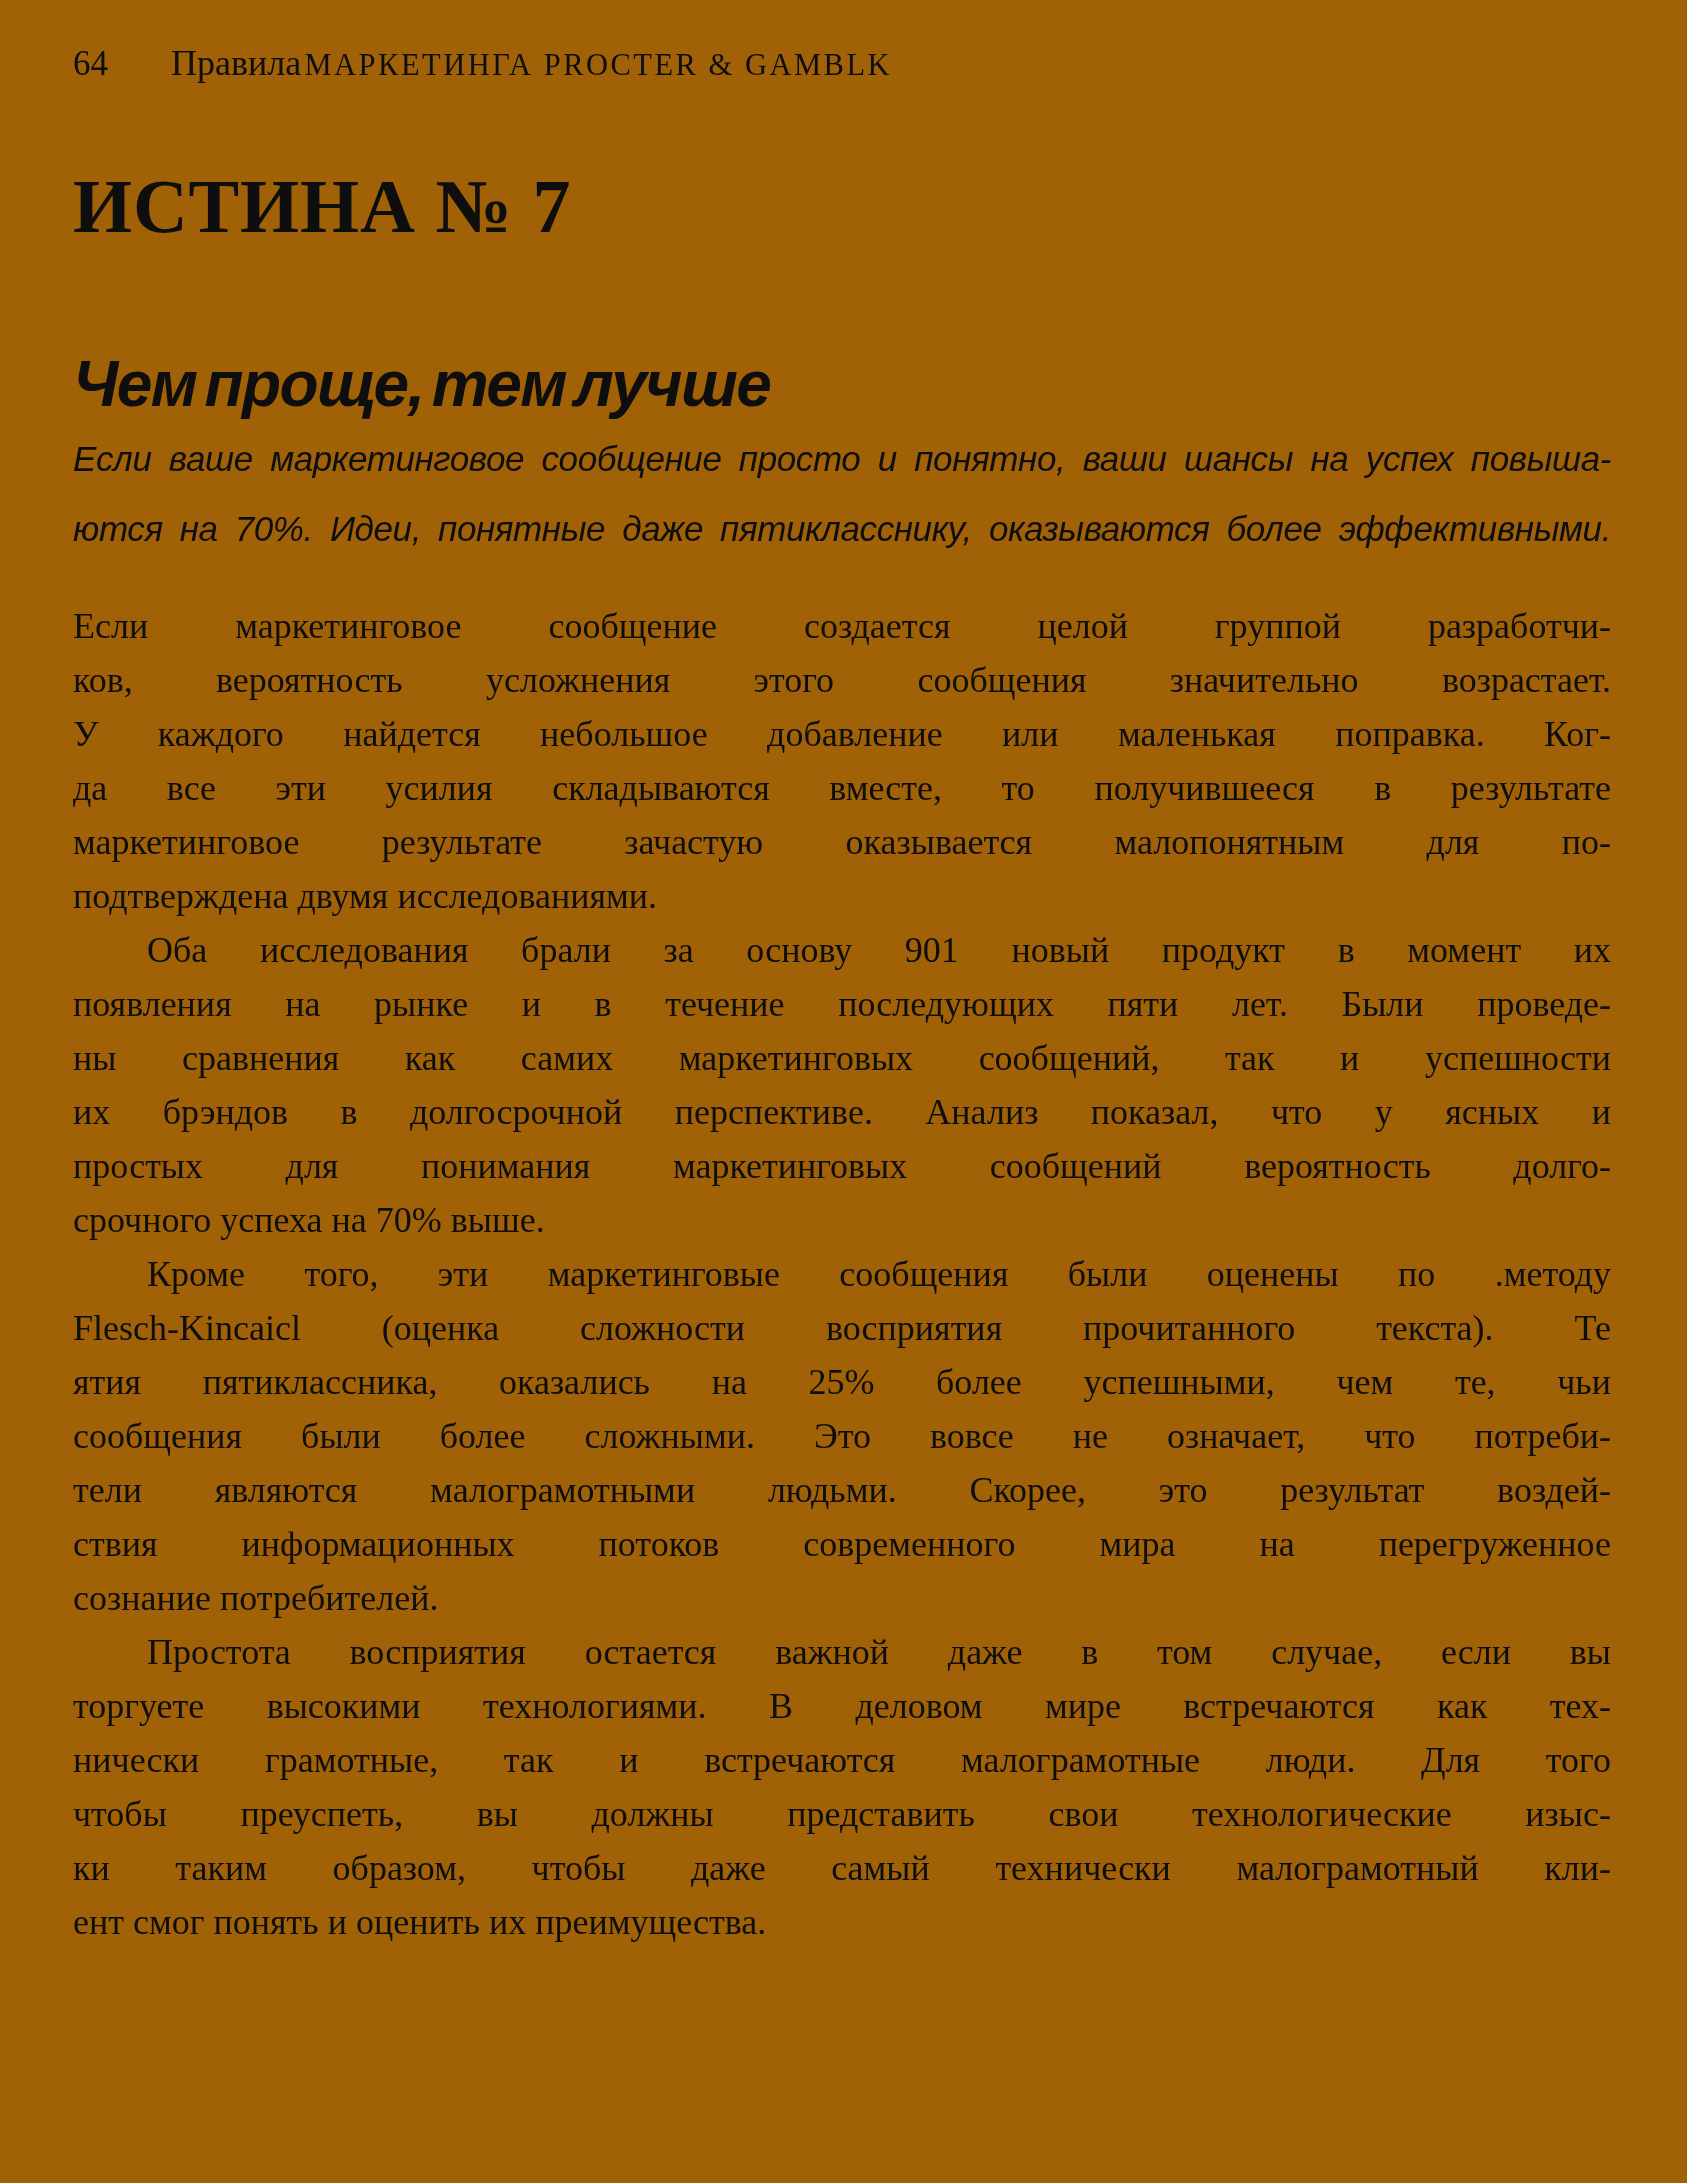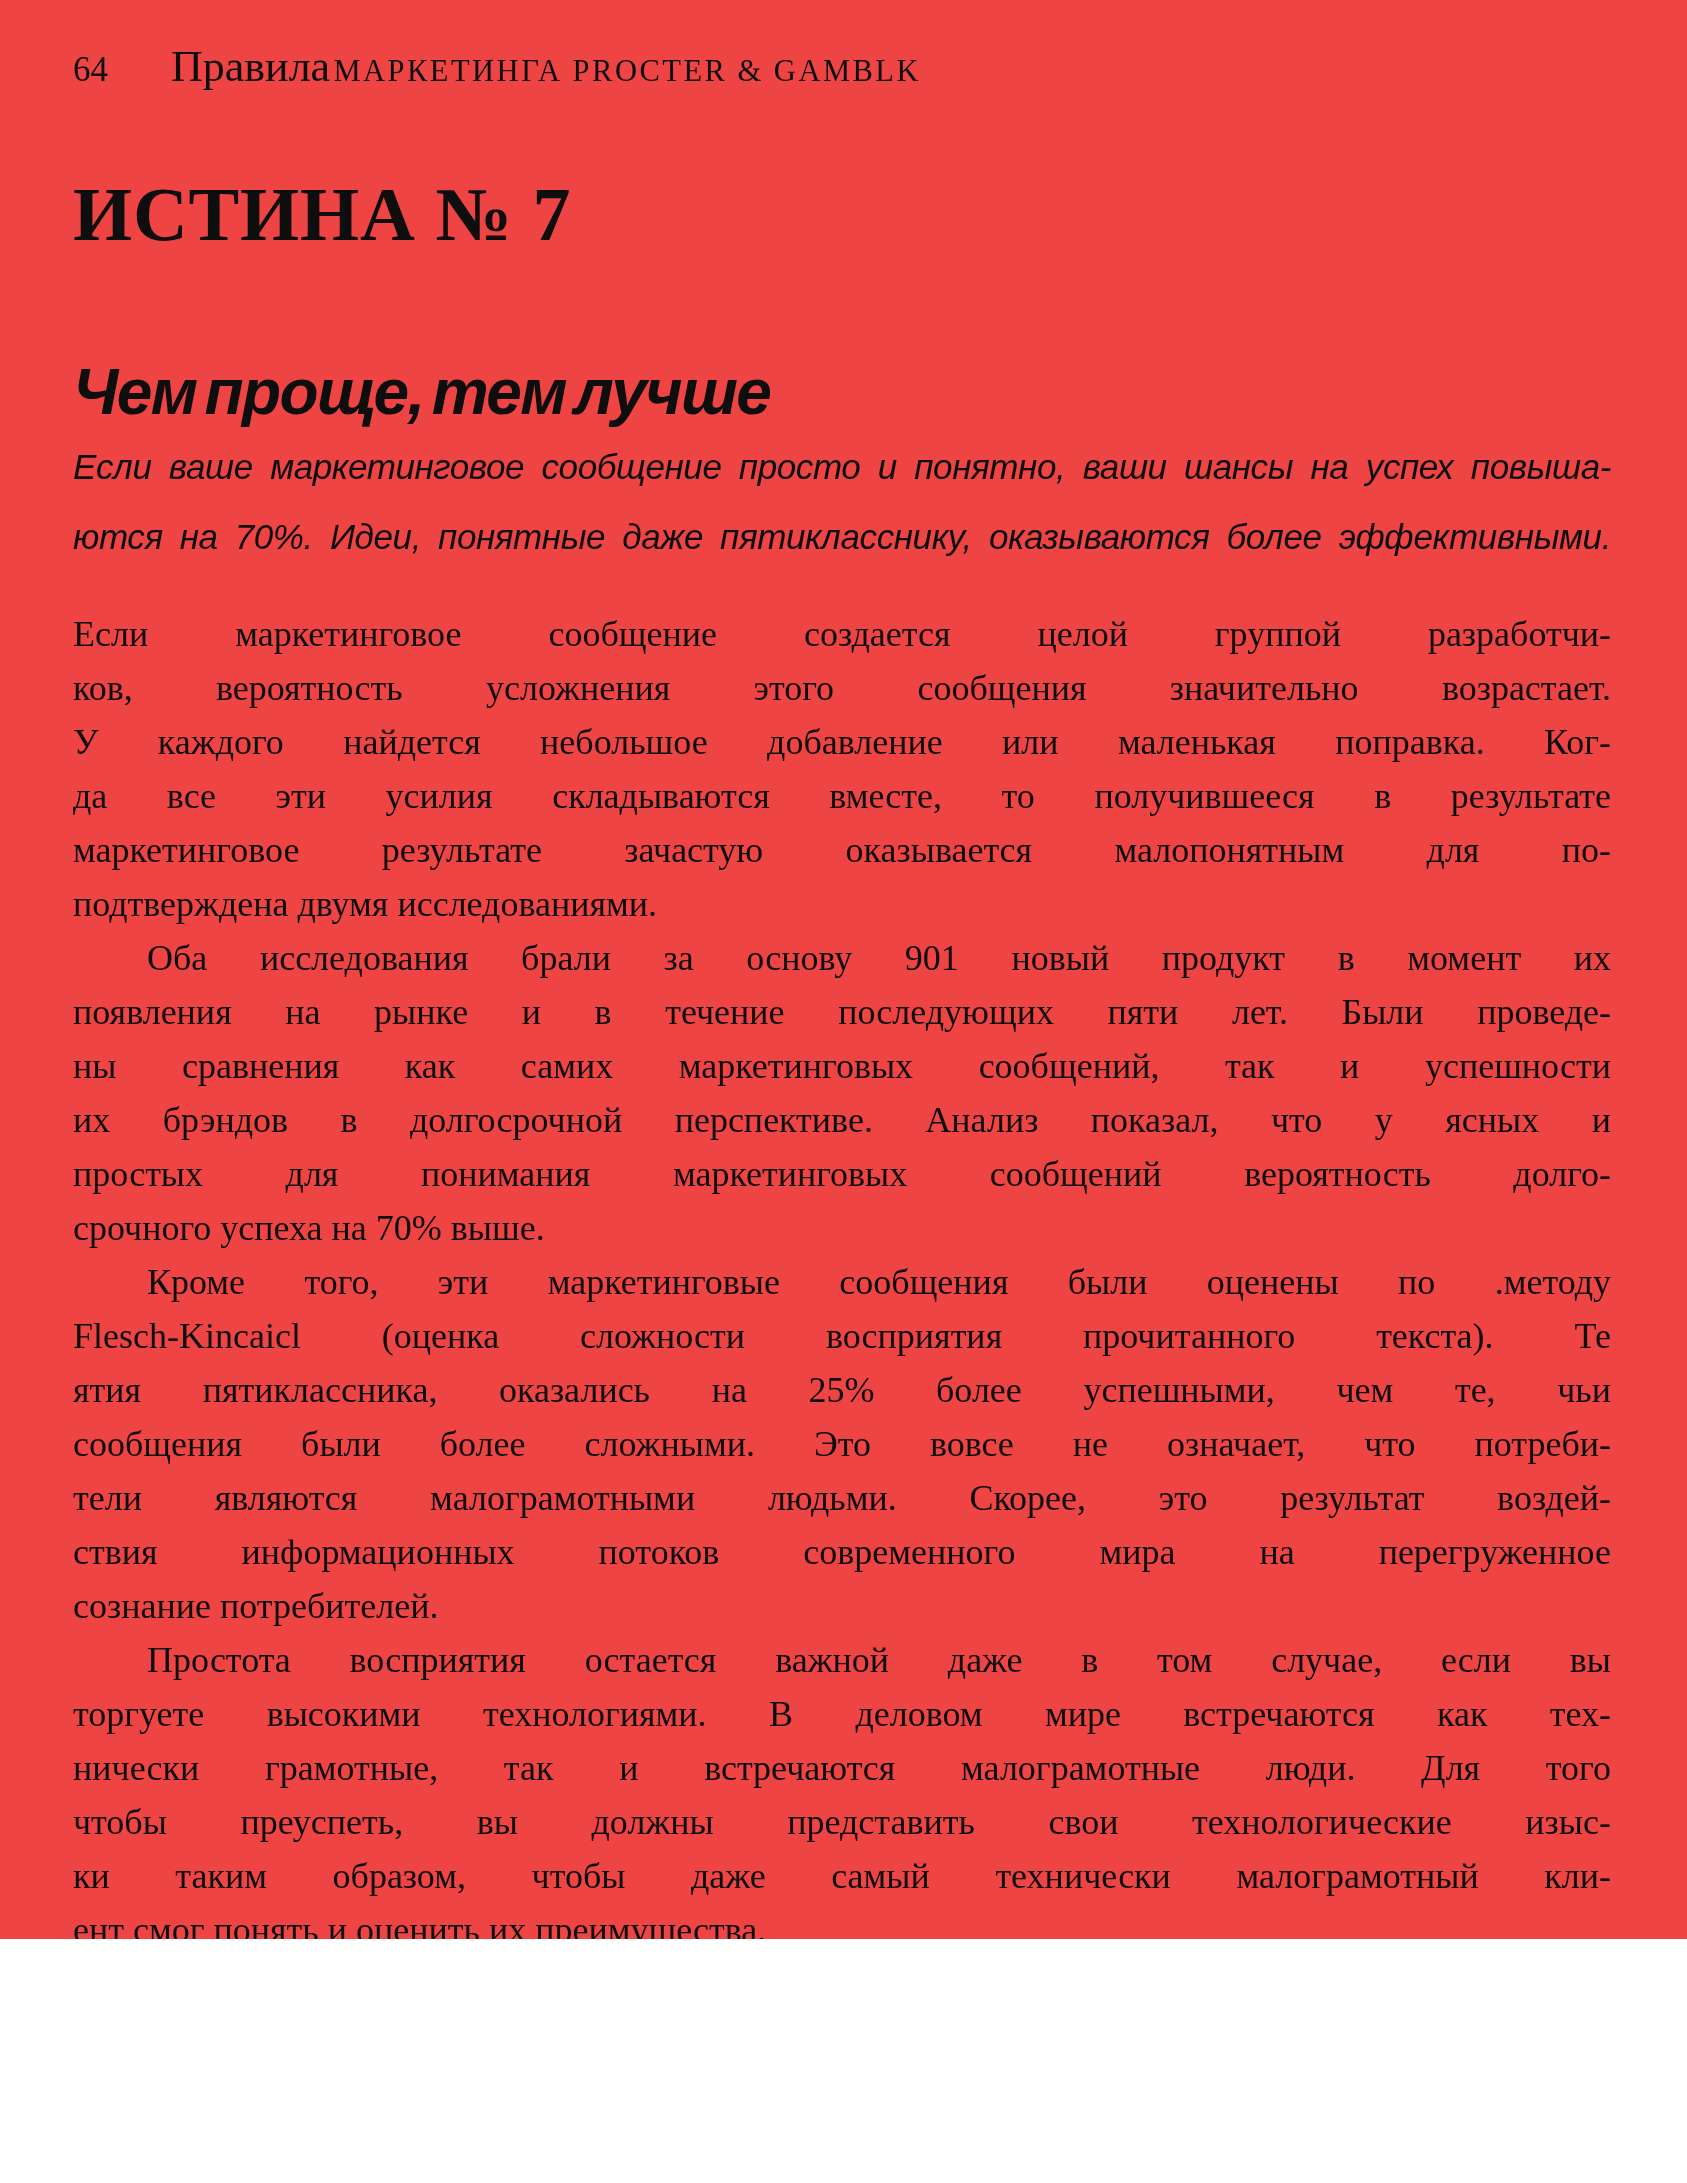--- a/index.html
+++ b/index.html
@@ -1,32 +1,32 @@
 <!DOCTYPE html>
 <html style="font-size:13px"><head>
 <meta charset="utf-8">
 <style>
   html,body { margin:0; padding:0; background:#ffffff; }
   .page {
     position:relative;
-    width:1687px; height:1939px;
+    width:1687px; height:2183px;
     box-sizing:border-box;
     padding:45px 76px 0 73px;
-    background:#ef4444;
+    background:#a16207;
     color:#0e0e0e;
     overflow:hidden;
   }
   .running-head {
     font-family:"Liberation Serif", serif;
     display:flex; align-items:baseline;
     white-space:nowrap;
   }
   .pagenum { font-size:35px; line-height:1; }
   .running-title { margin-left:63px; line-height:1; }
-  .rt-word { font-size:44px; }
+  .rt-word { font-size:36px; }
   .rt-caps { font-size:30.5px; letter-spacing:2.5px; }
   .truth-heading {
     margin:87px 0 1px 0;
     font-family:"Liberation Serif", serif;
     font-weight:700;
     font-size:76px;
     line-height:1;
     letter-spacing:0.8px;
   }
   .subheading {

